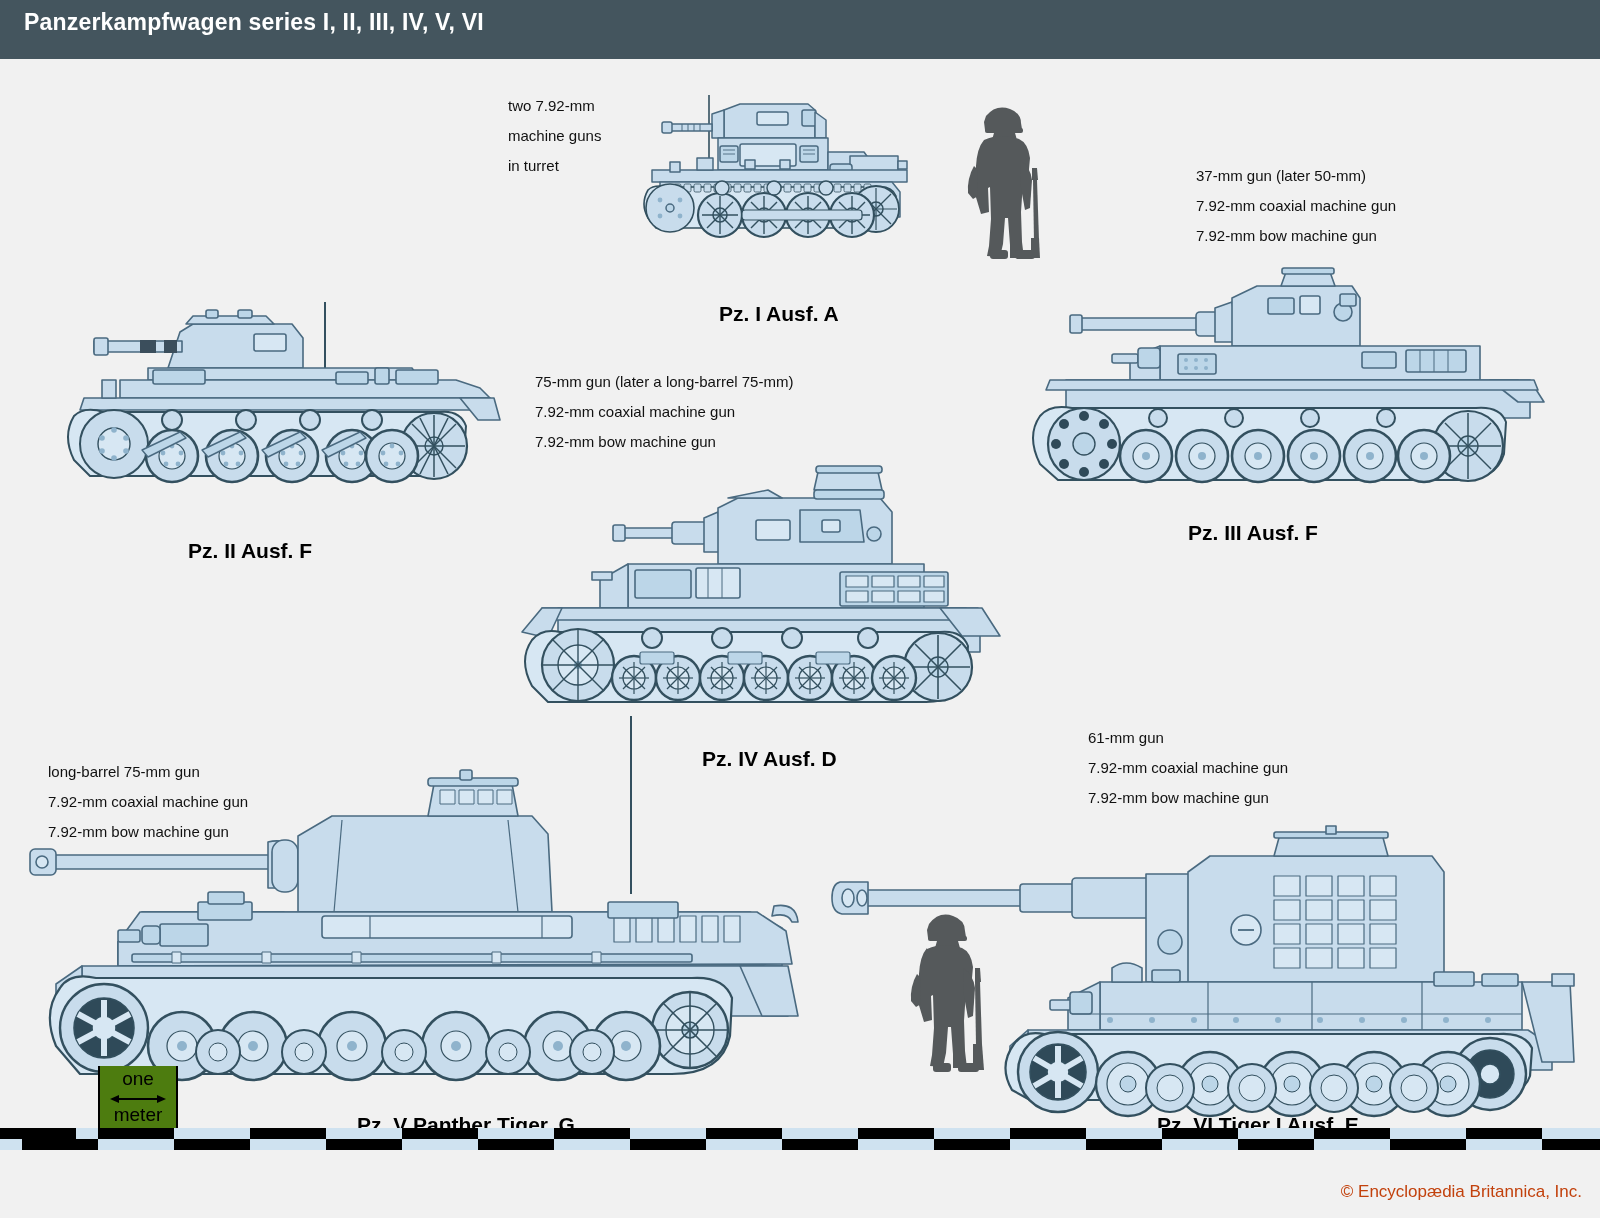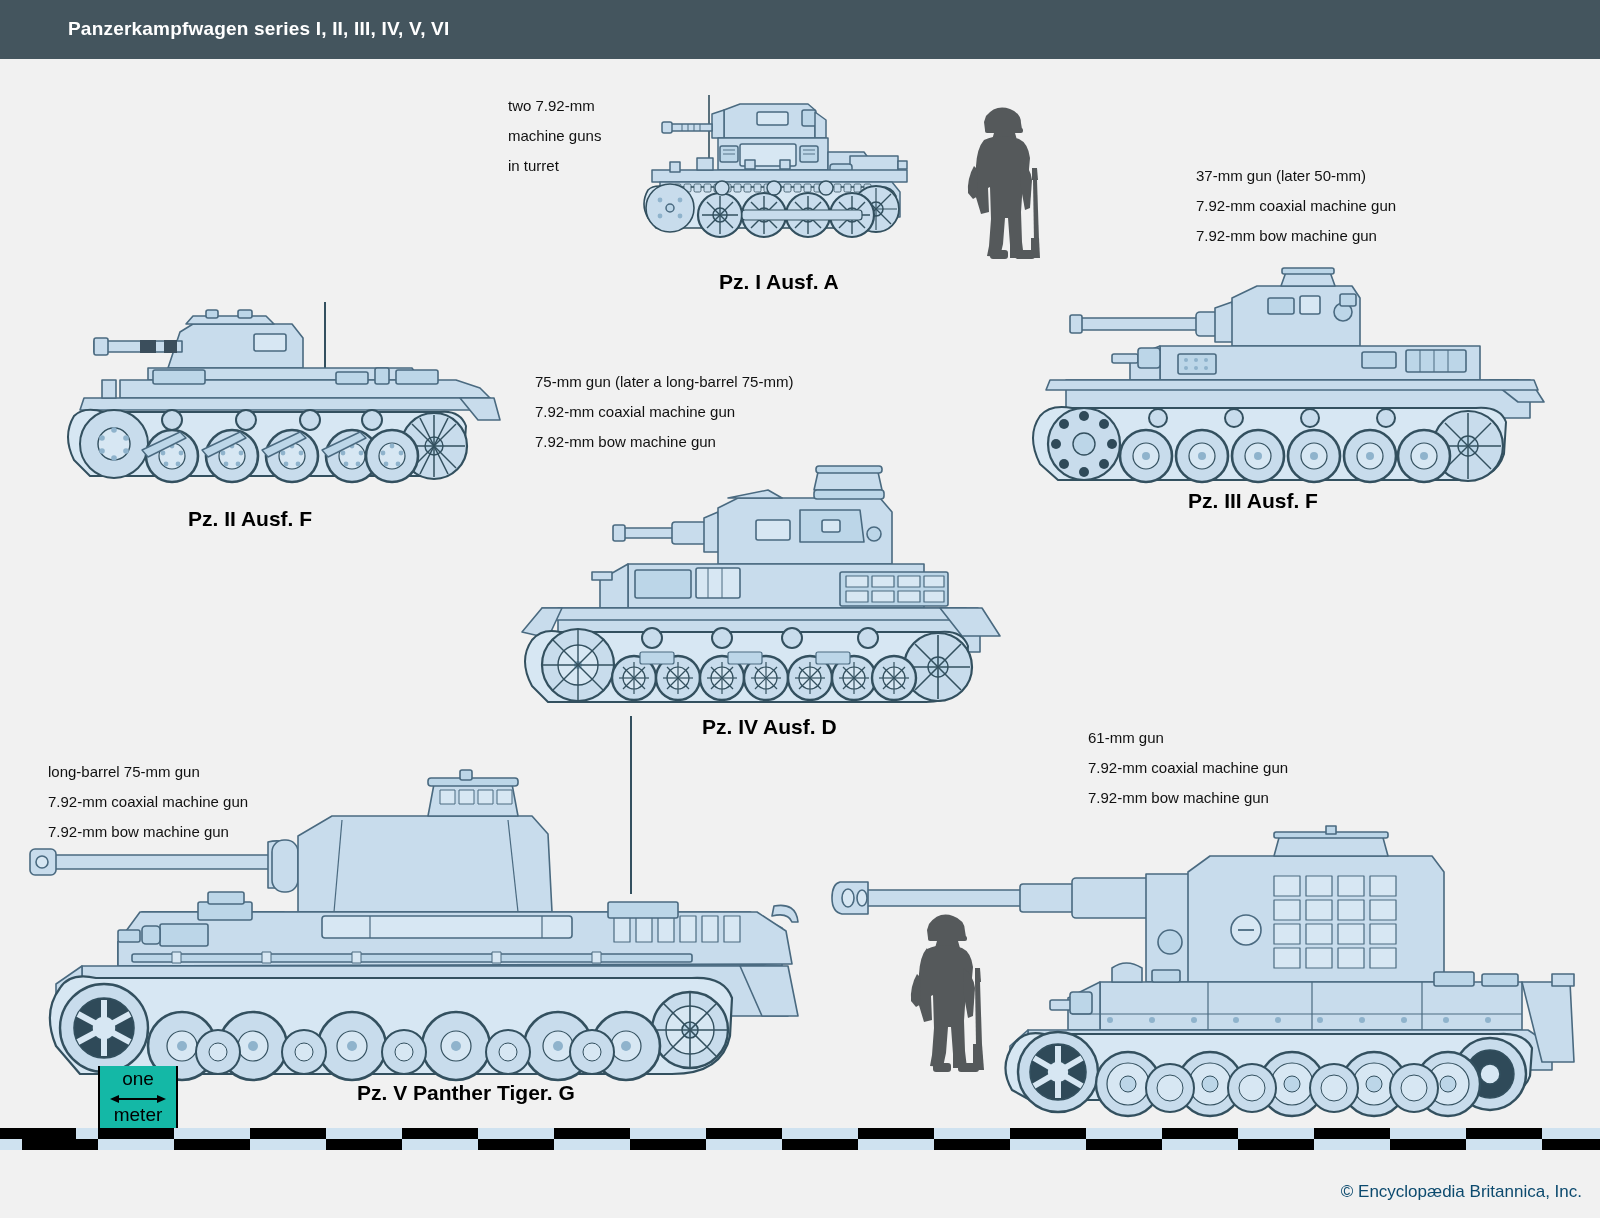--- a/index.html
+++ b/index.html
@@ -11,58 +11,58 @@
     position:relative;
   }
   #stage{position:absolute;left:0;top:0;width:1600px;height:1218px;background:#f1f1f1;}
 
   
   .titlebar{
     position:absolute;left:0;top:0;width:1600px;height:59px;
     background:#44555e;
   }
   .titlebar .title{
-    position:absolute;left:24px;top:18px;
-    color:#ffffff;font-size:19px;font-weight:bold;letter-spacing:.2px;
+    position:absolute;left:24px;top:9px;
+    color:#ffffff;font-size:23px;font-weight:bold;letter-spacing:.2px;
     font-family:"Liberation Sans", sans-serif;
     white-space:nowrap;
-    margin-left:44px;
   }
 
   
   .callout{
     position:absolute;
     color:#111111;
     font-size:15px;
     line-height:30px;
     white-space:pre;
     font-family:"Liberation Sans", sans-serif;
   }
   .tanklabel{
     position:absolute;
     color:#000000;
     font-size:21px;
     font-weight:bold;
     white-space:nowrap;
     font-family:"Liberation Sans", sans-serif;
+    margin-top:32px;
   }
   .credit{
     position:absolute;right:18px;top:1182px;
-    color:#0c4a6e;font-size:17px;white-space:nowrap;
+    color:#c2410c;font-size:17px;white-space:nowrap;
   }
 
   
   .ruler-wrap{position:absolute;left:0;top:1128px;width:1600px;height:22px;}
   .ruler-base{position:absolute;left:0;top:0;width:1600px;height:22px;background:#cfe2f0;}
   .seg{position:absolute;height:11px;background:#000000;}
 
   .meterbox{
     position:absolute;left:98px;top:1066px;width:76px;height:63px;
     border-left:2.5px solid #000;border-right:2.5px solid #000;
-    background:#14b8a6;
+    background:#4d7c0f;
   }
   .meterbox .mt{
     position:absolute;left:0;width:76px;text-align:center;
     font-size:19px;color:#000;font-family:"Liberation Sans", sans-serif;
   }
   .meterbox .mt.one{top:2px;}
   .meterbox .mt.meter{top:38px;}
   .arrowline{position:absolute;left:10px;top:28px;width:56px;height:10px;}
 
   svg{display:block;overflow:visible;}

